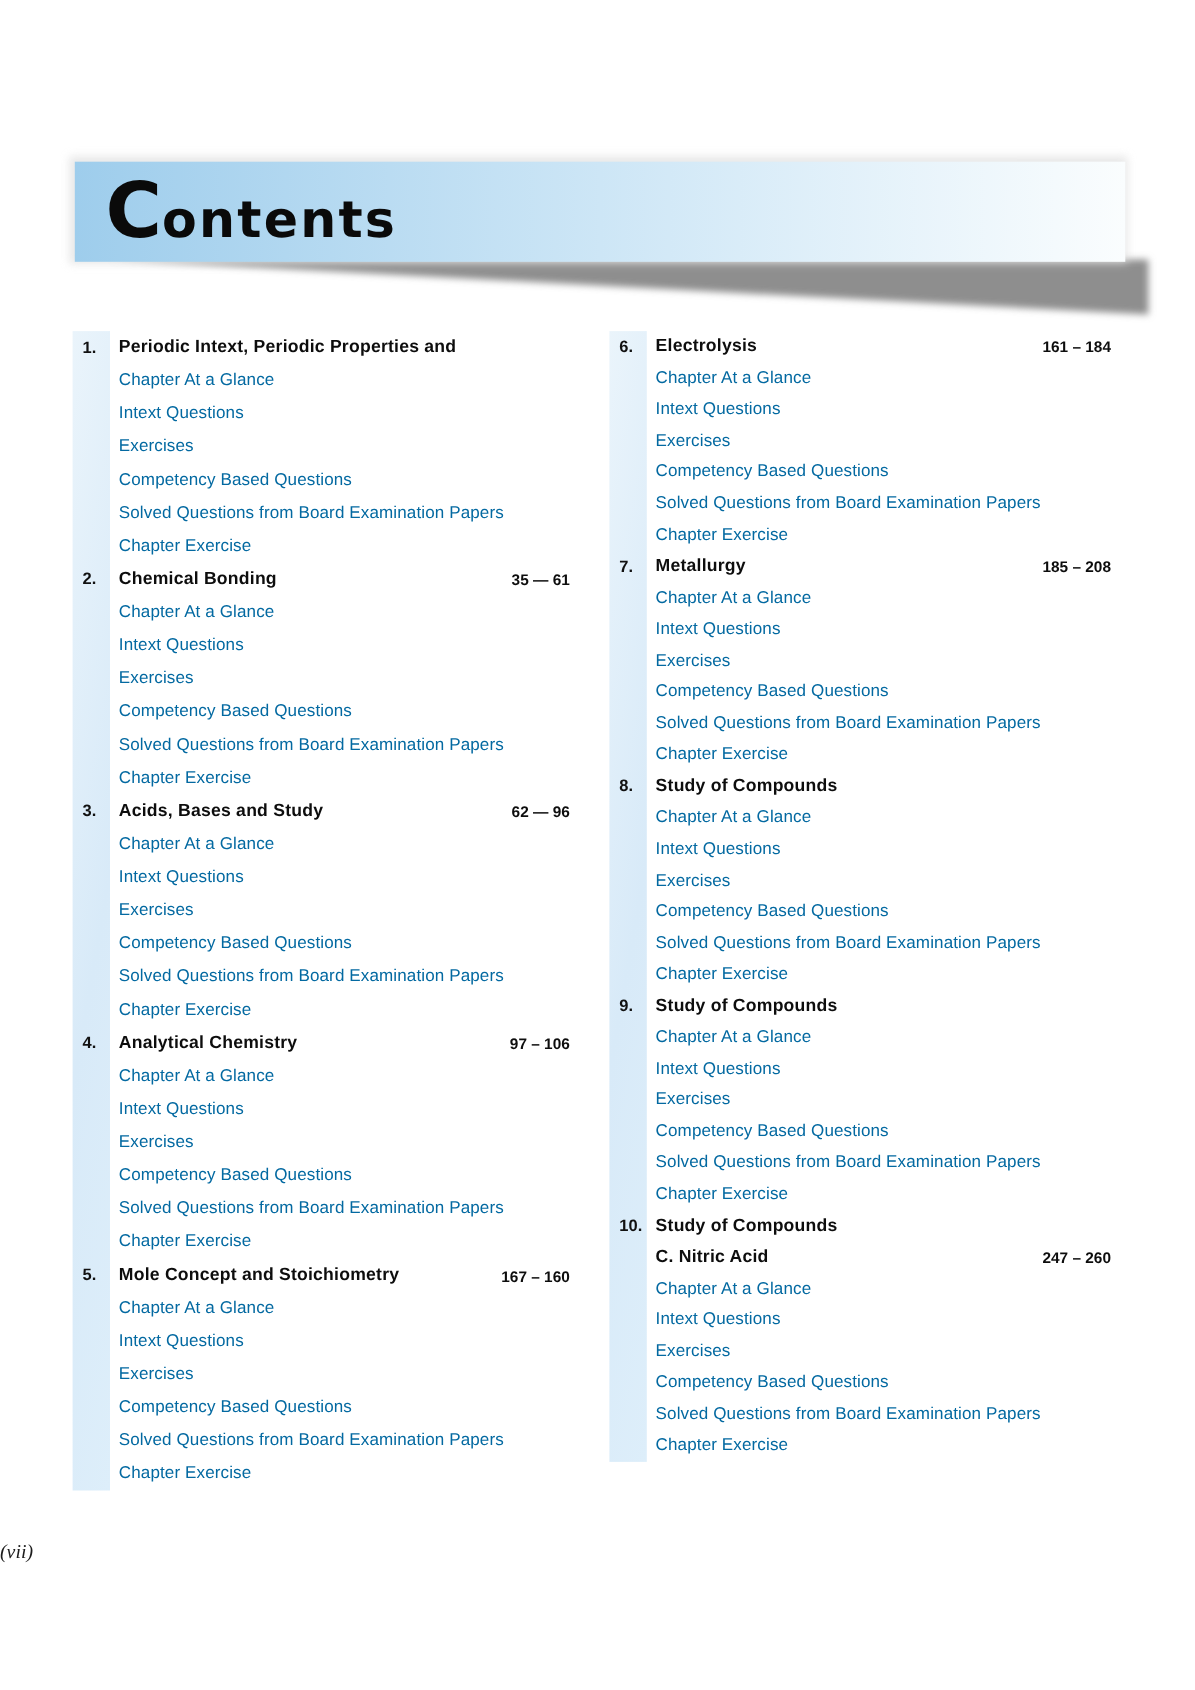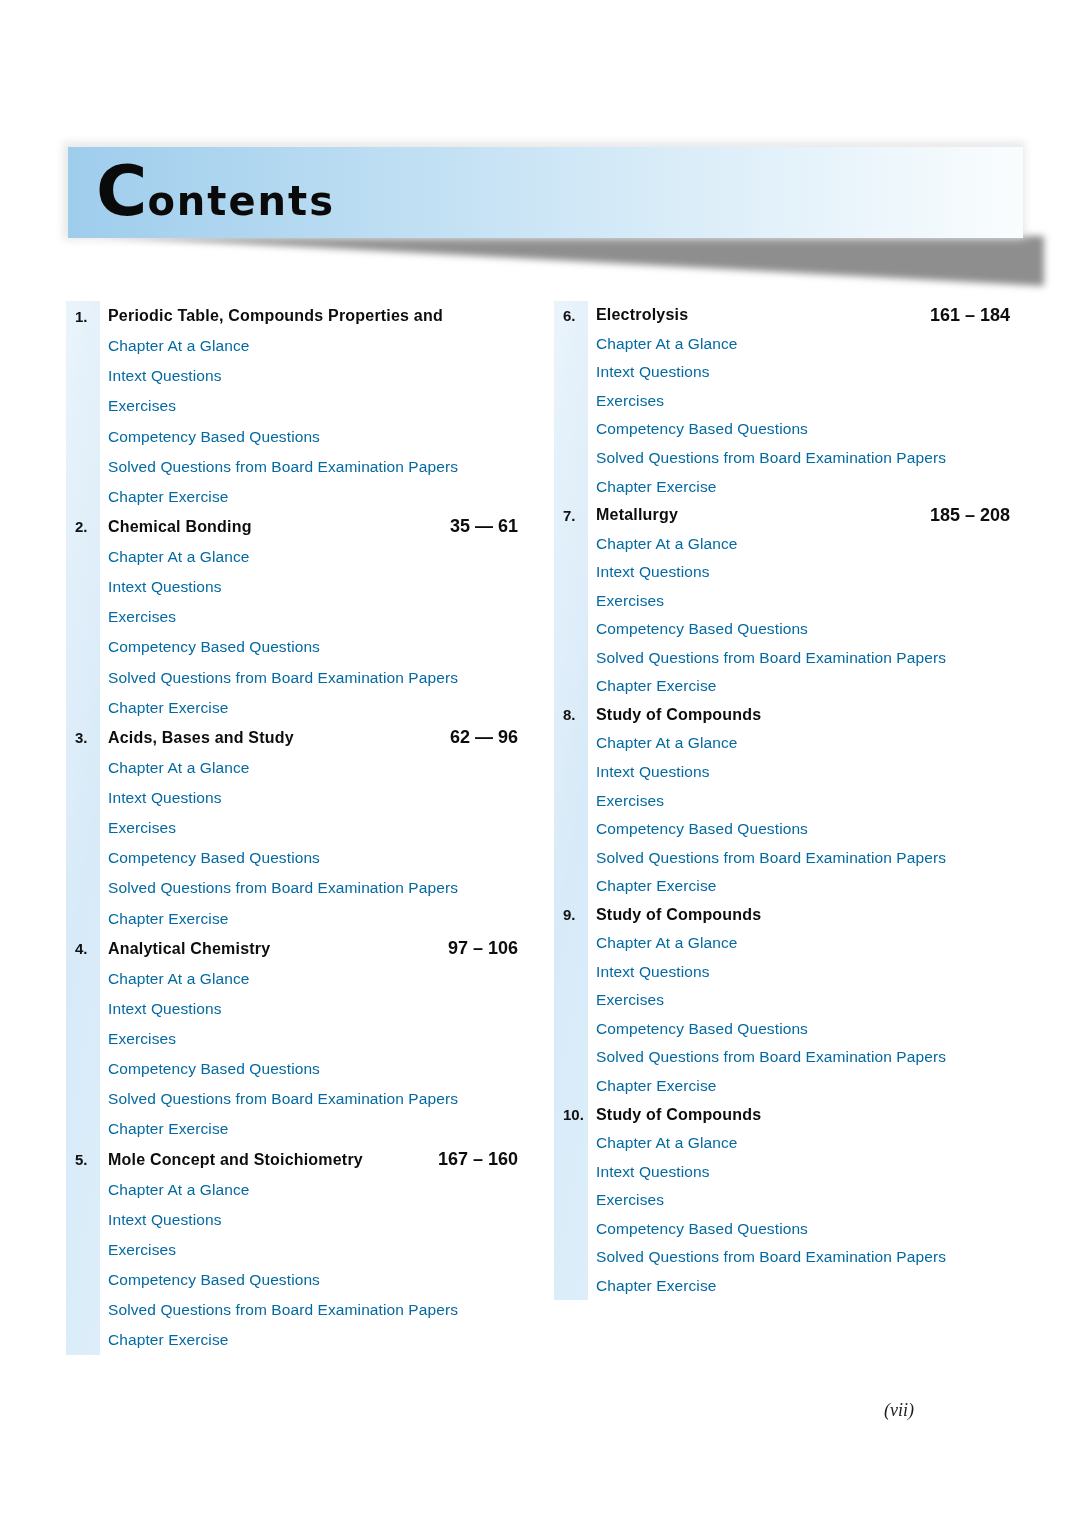--- a/index.html
+++ b/index.html
@@ -10,48 +10,48 @@
     font-family:"Liberation Sans", sans-serif;
     color:#0d0d0d;
   }
 
   
   .header { position:absolute; left:0; top:0; width:1086px; height:300px; }
   .header svg { position:absolute; left:0; top:0; }
   .banner-title {
     position:absolute; left:96px; top:156px;
     font-family:"DejaVu Sans", sans-serif;
-    font-weight:bold; font-size:40px; line-height:1;
+    font-weight:bold; font-size:46px; line-height:1;
     letter-spacing:2px; color:#0a0a0a;
   }
   .banner-title::first-letter { font-size:70px; letter-spacing:0; }
 
   
   .col { position:absolute; top:301px; }
   .col-left  { left:66px;  width:452px; --rh:30.14px; }
   .col-right { left:554px; width:456px; --rh:28.55px; }
   .strip {
     position:absolute; left:0; top:0; width:34px; height:100%;
     background:linear-gradient(100deg, #eaf4fb 0%, #d8eaf8 55%, #ddeefa 100%);
   }
   .row { position:relative; display:flex; align-items:center; height:var(--rh); }
   .num {
     flex:none; width:42px; padding-left:9px;
     font-weight:700; font-size:15px; color:#111;
   }
   .ttl { font-weight:700; font-size:16px; color:#0d0d0d; letter-spacing:0.2px; white-space:nowrap; }
   .itm { font-size:15.5px; color:#0369a1; letter-spacing:0.1px; white-space:nowrap; }
-  .pages { margin-left:auto; font-weight:700; font-size:18px; color:#0d0d0d; white-space:pre; }
+  .pages { margin-left:auto; font-weight:700; font-size:14px; color:#0d0d0d; white-space:pre; }
 
   
   .pageno {
     position:absolute; top:1400px; left:0; width:914px;
-    text-align:right;
+    text-align:left;
     font-family:"Liberation Serif", serif; font-style:italic;
-    font-size:18px; color:#1c1c1c;padding-left:17px;
+    font-size:18px; color:#1c1c1c;
   }
 </style>
 </head>
 <body>
 
 <div class="header">
   <svg width="1086" height="300" viewBox="0 0 1086 300">
     <defs>
       <linearGradient id="bg1" x1="0" y1="0" x2="1" y2="0">
         <stop offset="0" stop-color="#9ecdec"></stop>
@@ -73,21 +73,21 @@
 </div>
 
 <main>
 
   <div class="col col-left">
     <div class="strip"></div>
 
     <section>
       <div class="row">
           <span class="num">1.</span>
-          <span class="ttl">Periodic Table, Compounds Properties and</span>
+          <span class="ttl">Periodic Intext, Periodic Properties and</span>
         </div>
       <div class="row">
           <span class="num"></span>
           <span class="itm">Chapter At a Glance</span>
         </div>
       <div class="row">
           <span class="num"></span>
           <span class="itm">Intext Questions</span>
         </div>
       <div class="row">
@@ -366,20 +366,25 @@
         </div>
     </section>
 
     <section>
       <div class="row">
           <span class="num">10.</span>
           <span class="ttl">Study of Compounds</span>
         </div>
       <div class="row">
           <span class="num"></span>
+          <span class="ttl">C. Nitric Acid</span>
+          <span class="pages">247 – 260</span>
+        </div>
+      <div class="row">
+          <span class="num"></span>
           <span class="itm">Chapter At a Glance</span>
         </div>
       <div class="row">
           <span class="num"></span>
           <span class="itm">Intext Questions</span>
         </div>
       <div class="row">
           <span class="num"></span>
           <span class="itm">Exercises</span>
         </div>

